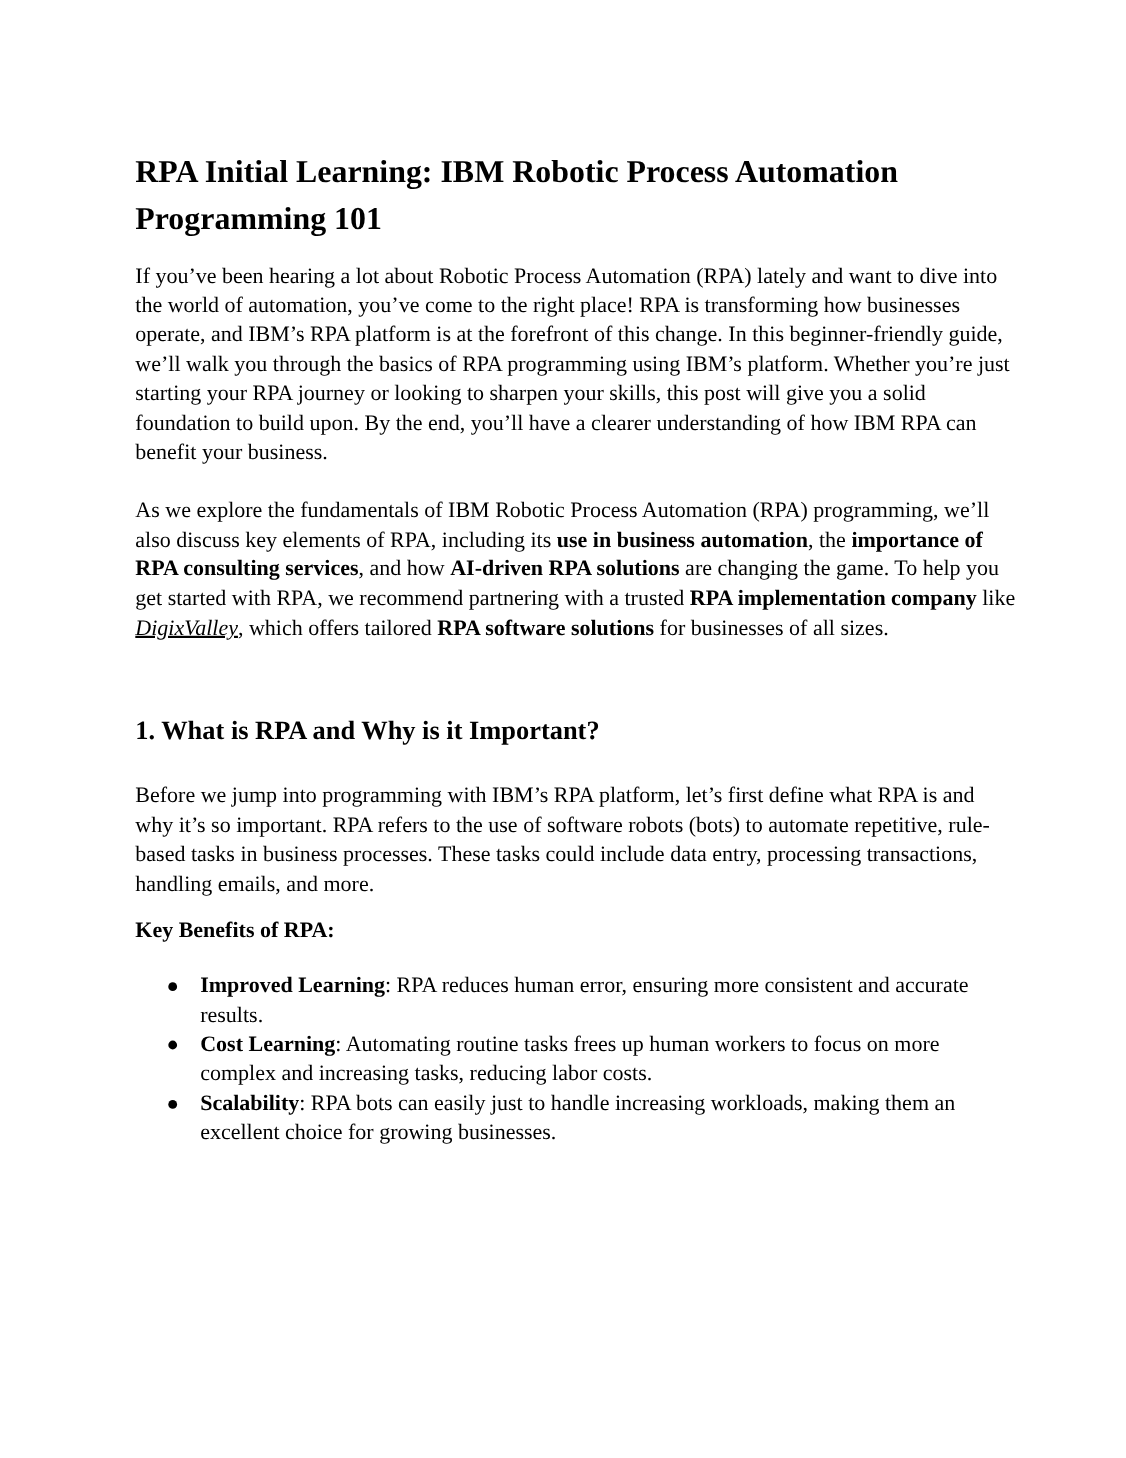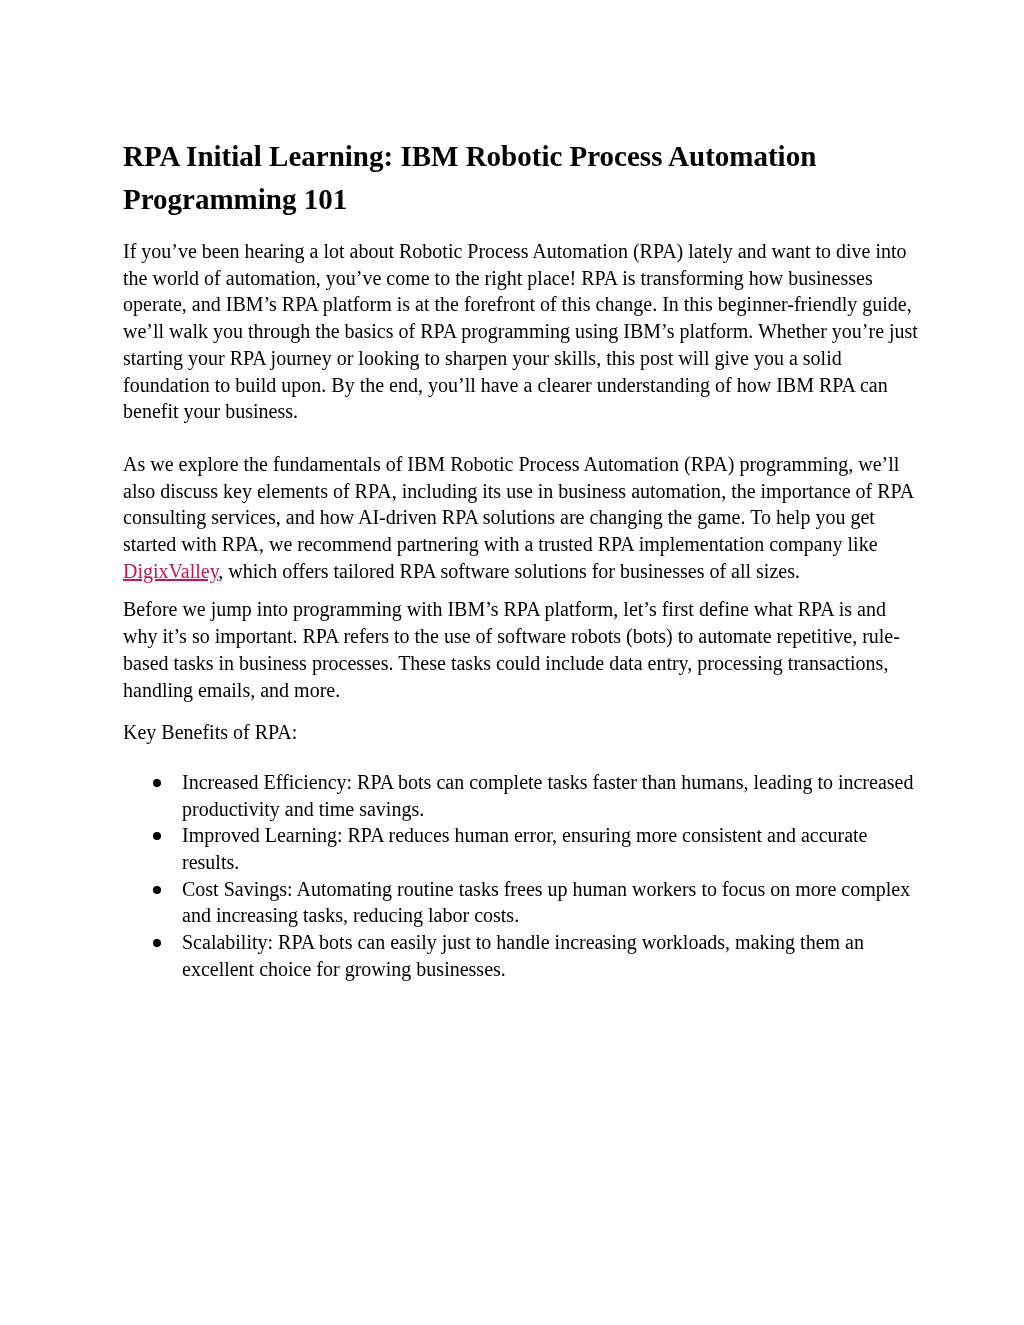--- a/index.html
+++ b/index.html
@@ -33,21 +33,21 @@
   .body-par.last { margin-bottom: 0; }
   .section-heading {
     font-size: 24px;
     line-height: 34px;
     font-weight: bold;
     margin: 64px 0 28px 0;
   }
   .benefits-label {
     font-size: 20px;
     line-height: 26.7px;
-    font-weight: normal;
+    font-weight: bold;
     margin: 16px 0 23px 0;
   }
   .benefits {
     list-style: none;
     margin: 0;
     padding: 0;
     font-size: 20px;
     line-height: 26.7px;
   }
   .benefit {
@@ -56,56 +56,54 @@
   }
   .bullet-icon {
     position: absolute;
     left: 30px;
     top: 10px;
     width: 8px;
     height: 8px;
     border-radius: 50%;
     background: #000000;
   }
-  .b { font-weight: normal; }
+  .b { font-weight: bold; }
   .doc-link {
-    color: #be185d;
+    color: #000000;
     text-decoration: underline;
     cursor: pointer;
+    font-style: italic;
   }
 </style>
 </head>
 <body>
 
 <div class="page">
   <div class="content">
 
     <h1 class="doc-title">RPA Initial Learning: IBM Robotic Process Automation Programming 101</h1>
 
     <p class="body-par"><span>If you’ve been hearing a lot about Robotic Process Automation (RPA) lately and want to dive into the world of automation, you’ve come to the right place! RPA is transforming how businesses operate, and IBM’s RPA platform is at the forefront of this change. In this beginner-friendly guide, we’ll walk you through the basics of RPA programming using IBM’s platform. Whether you’re just starting your RPA journey or looking to sharpen your skills, this post will give you a solid foundation to build upon. By the end, you’ll have a clearer understanding of how IBM RPA can benefit your business.</span></p>
 
     <p class="body-par last"><span>As we explore the fundamentals of IBM Robotic Process Automation (RPA) programming, we’ll also discuss key elements of RPA, including its </span><span class="b">use in business automation</span><span>, the </span><span class="b">importance of RPA consulting services</span><span>, and how </span><span class="b">AI-driven RPA solutions</span><span> are changing the game. To help you get started with RPA, we recommend partnering with a trusted </span><span class="b">RPA implementation company</span><span> like </span><a class="doc-link">DigixValley</a><span>, which offers tailored </span><span class="b">RPA software solutions</span><span> for businesses of all sizes.</span></p>
 
+    <h2 class="section-heading">1. What is RPA and Why is it Important?</h2>
 
     <p class="body-par last"><span>Before we jump into programming with IBM’s RPA platform, let’s first define what RPA is and why it’s so important. RPA refers to the use of software robots (bots) to automate repetitive, rule-based tasks in business processes. These tasks could include data entry, processing transactions, handling emails, and more.</span></p>
 
     <p class="benefits-label">Key Benefits of RPA:</p>
 
     <ul class="benefits">
       <li class="benefit">
         <span class="bullet-icon"></span>
-        <span class="b">Increased Efficiency</span><span>: RPA bots can complete tasks faster than humans, leading to increased productivity and time savings.</span>
-      </li>
-      <li class="benefit">
-        <span class="bullet-icon"></span>
         <span class="b">Improved Learning</span><span>: RPA reduces human error, ensuring more consistent and accurate results.</span>
       </li>
       <li class="benefit">
         <span class="bullet-icon"></span>
-        <span class="b">Cost Savings</span><span>: Automating routine tasks frees up human workers to focus on more complex and increasing tasks, reducing labor costs.</span>
+        <span class="b">Cost Learning</span><span>: Automating routine tasks frees up human workers to focus on more complex and increasing tasks, reducing labor costs.</span>
       </li>
       <li class="benefit">
         <span class="bullet-icon"></span>
         <span class="b">Scalability</span><span>: RPA bots can easily just to handle increasing workloads, making them an excellent choice for growing businesses.</span>
       </li>
     </ul>
 
   </div>
 </div>
 

